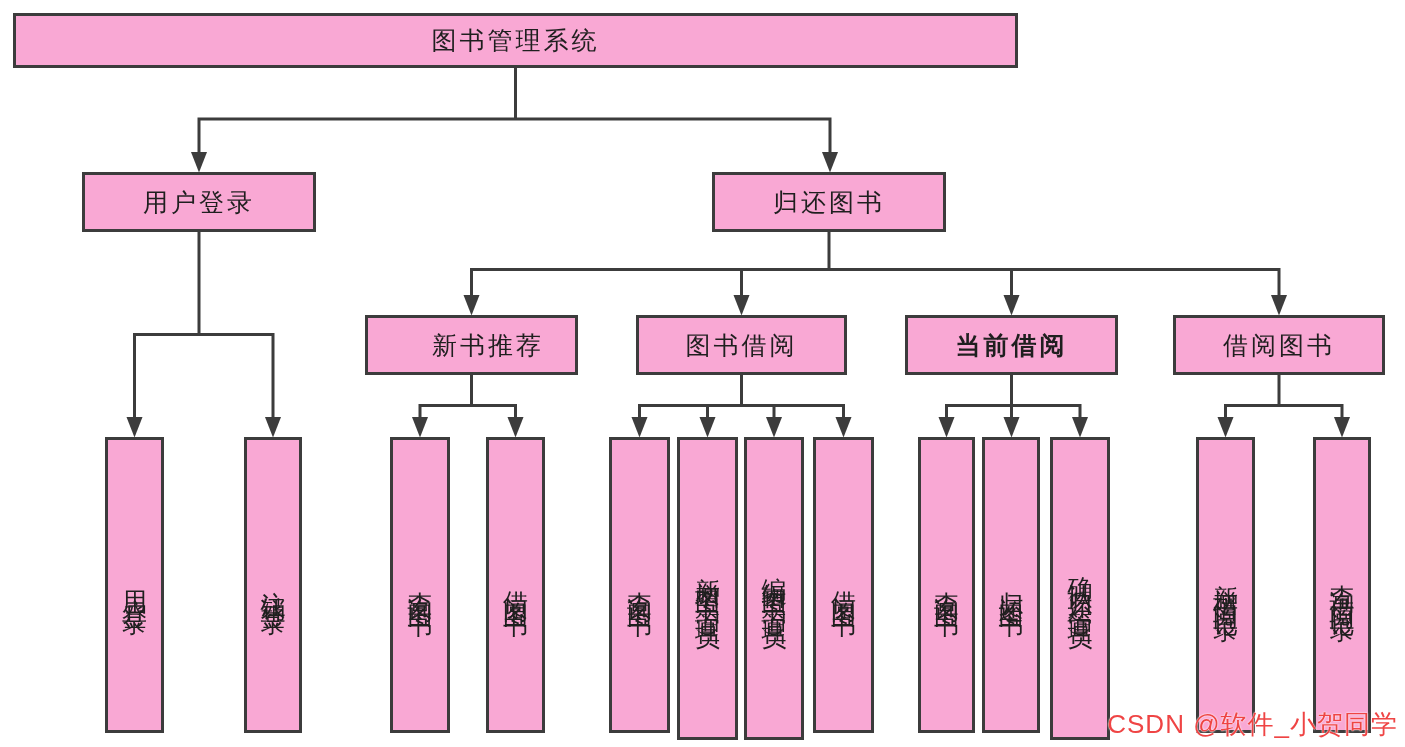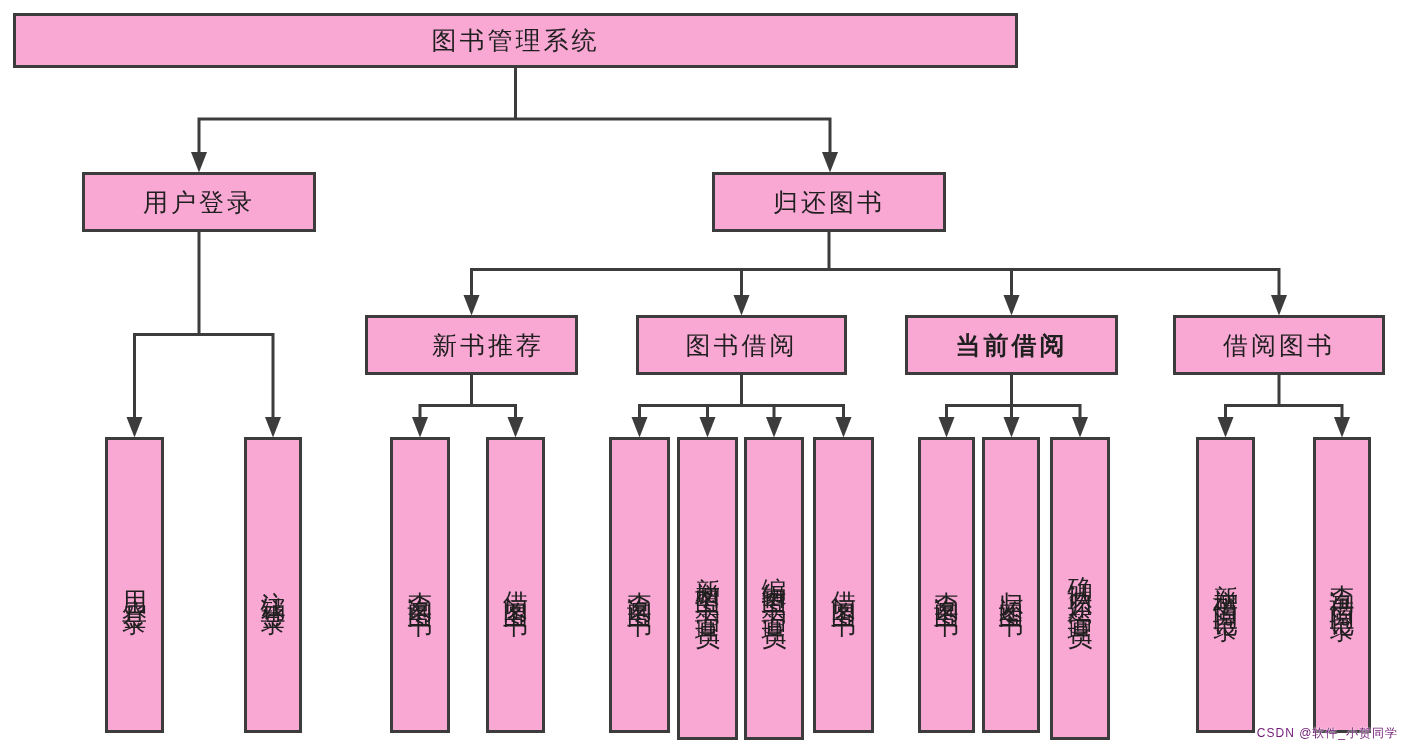--- a/index.html
+++ b/index.html
@@ -56,22 +56,22 @@
   #l-8  { left: 813px;  top: 437px; width: 61px; height: 296px; }
   #l-9  { left: 918px;  top: 437px; width: 57px; height: 296px; }
   #l-10 { left: 982px;  top: 437px; width: 58px; height: 296px; }
   #l-11 { left: 1050px; top: 437px; width: 60px; height: 303px; }
   #l-12 { left: 1196px; top: 437px; width: 59px; height: 296px; }
   #l-13 { left: 1313px; top: 437px; width: 58px; height: 296px; }
   .watermark {
     position: absolute;
     right: 7px;
     bottom: 5px;
-    font-size: 12px;
-    color: #701a75;
+    font-size: 26px;
+    color: #ef4444;
     letter-spacing: 1px;
     white-space: nowrap;
     text-shadow: 0 0 2px #ffffff, 0 0 1px #ffffff;
   }
 </style>
 </head>
 <body>
 
 <div class="canvas">
 

